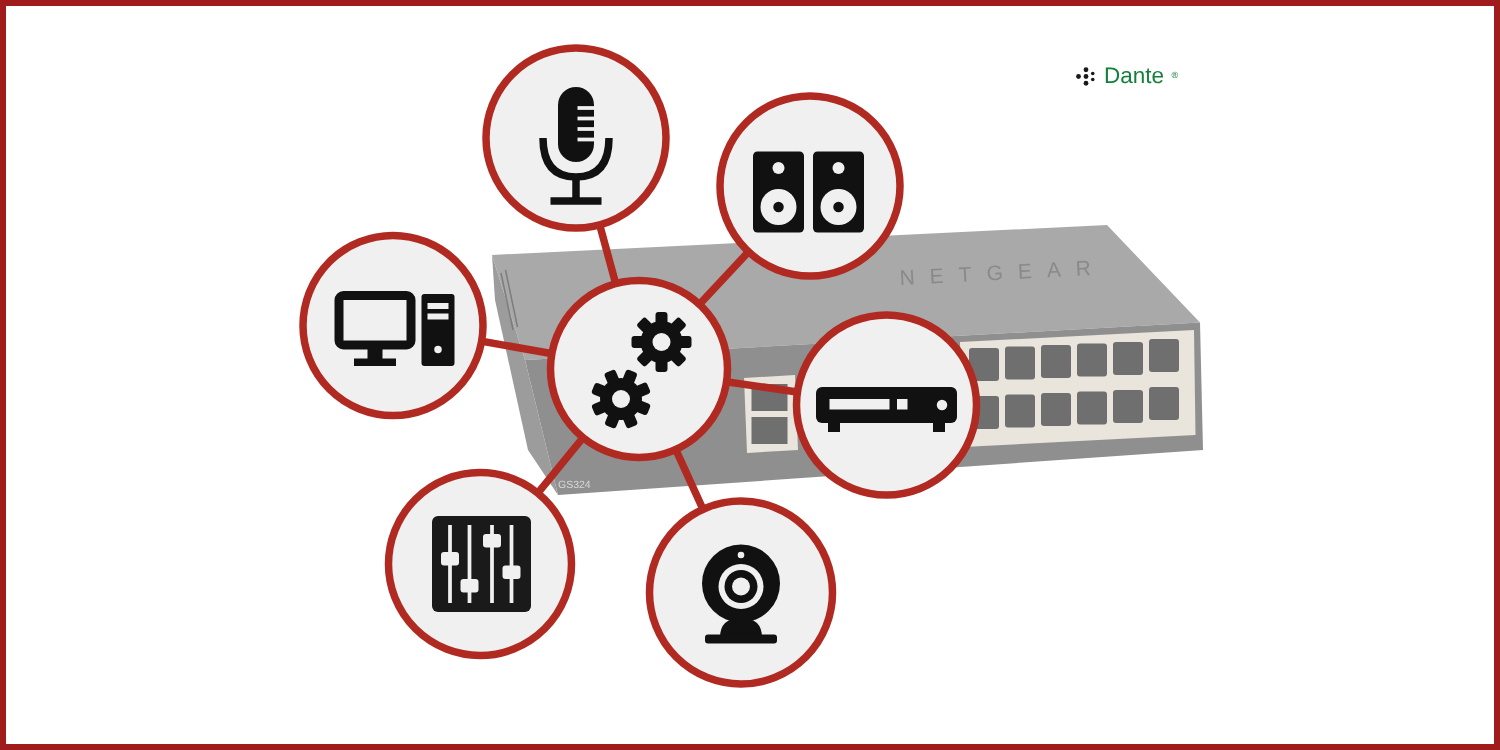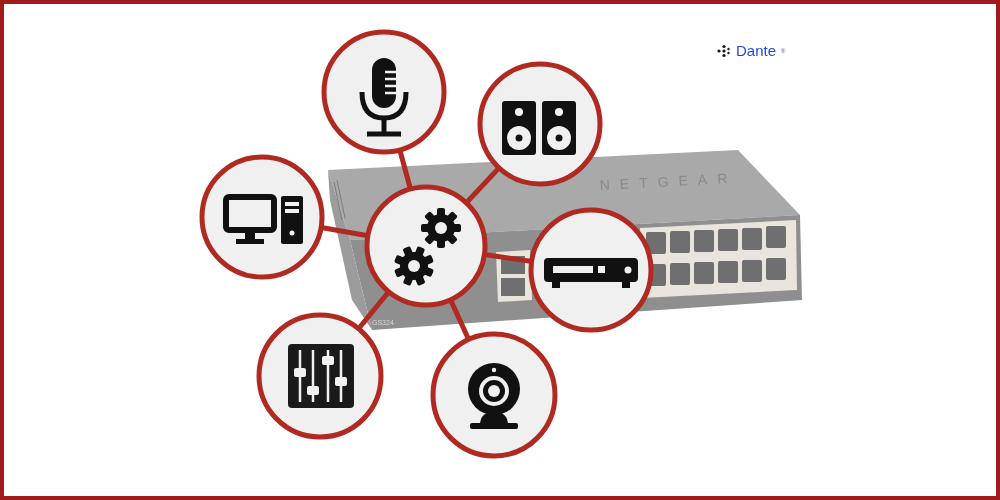--- a/index.html
+++ b/index.html
@@ -11,21 +11,21 @@
   .frame {
     position: absolute; left: 0; top: 0;
     width: 1000px; height: 500px;
     box-sizing: border-box;
     border: 4px solid #a01c1c;
     background: #ffffff;
   }
   .logo {
     position: absolute; left: 716px; top: 42px;
     display: flex; align-items: center; gap: 4px;
-    color: #1d4ed8; font-size: 15px; font-weight: 400;
+    color: #15803d; font-size: 15px; font-weight: 400;
   }
   .logo sup { font-size: 6px; margin-left: 1px; vertical-align: super; }
   svg.scene { position: absolute; left: 0; top: 0; }
 </style>
 </head>
 <body>
 
 <div class="frame"></div>
 
 <div class="logo">

